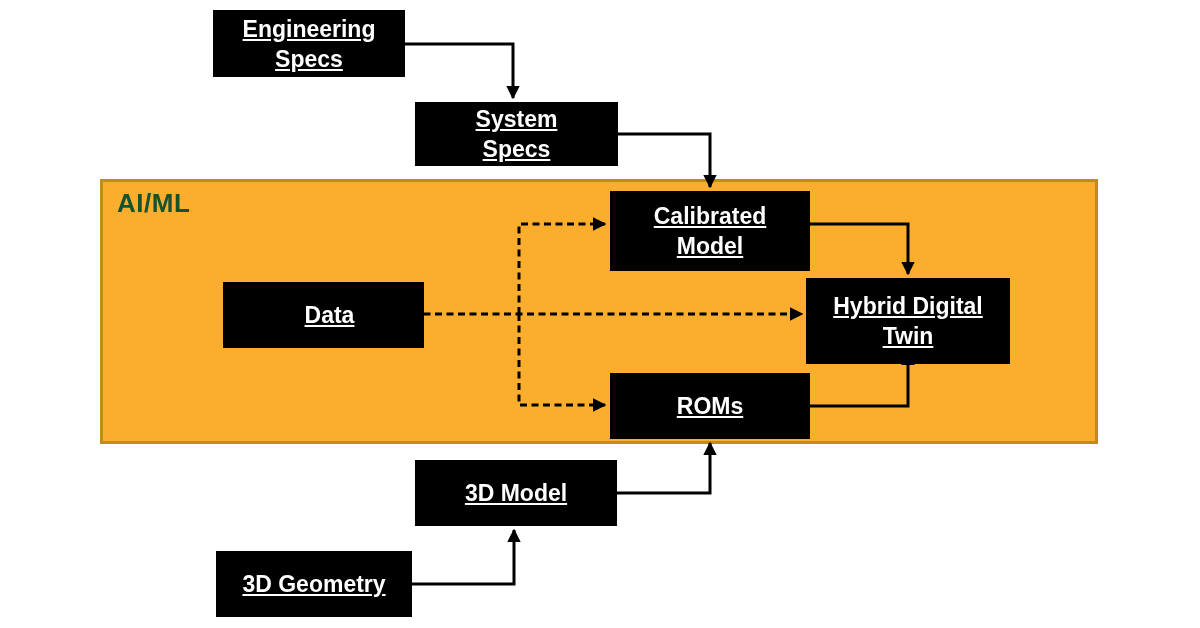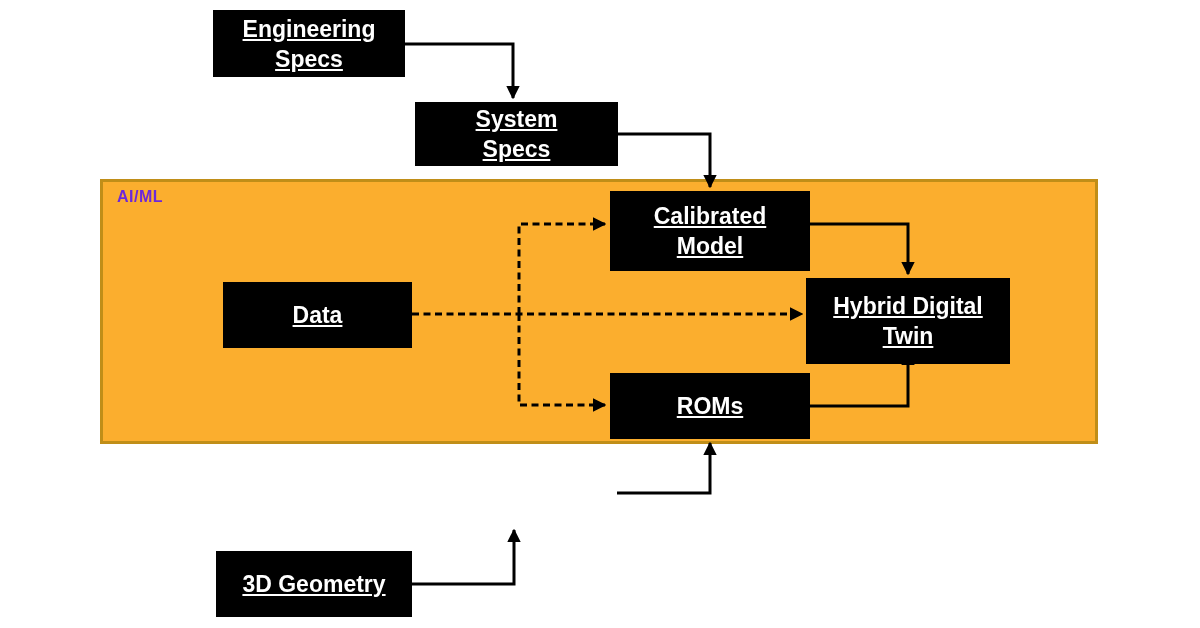--- a/index.html
+++ b/index.html
@@ -22,22 +22,22 @@
     width: 992px;
     height: 259px;
     background: var(--region-fill, #FBAE2E);
     border: 3px solid var(--region-border, #C08E18);
     z-index: 1;
   }
   .region-label {
     position: absolute;
     left: 14px;
     top: 6px;
-    color: #6d28d9;
-    font-size: 16px;
+    color: #14532d;
+    font-size: 26px;
     font-weight: bold;
     letter-spacing: 0.5px;
   }
   .arrow-layer {
     position: absolute;
     left: 0;
     top: 0;
     z-index: 2;
     pointer-events: none;
   }
@@ -53,21 +53,21 @@
     font-weight: bold;
     line-height: 30px;
     white-space: pre-line;
     z-index: 3;
     text-decoration: underline;
   }
   
   .n-eng  { left: 213px; top: 10px;  width: 192px; height: 67px; }
   .n-sys  { left: 415px; top: 102px; width: 203px; height: 64px; }
   .n-cal  { left: 610px; top: 191px; width: 200px; height: 80px; }
-  .n-data { left: 223px; top: 282px; width: 189px; height: 66px; }
+  .n-data { left: 223px; top: 282px; width: 189px; height: 66px; padding-left: 12px; }
   .n-hyb  { left: 806px; top: 278px; width: 204px; height: 86px; }
   .n-roms { left: 610px; top: 373px; width: 200px; height: 66px; }
   .n-m3d  { left: 415px; top: 460px; width: 202px; height: 66px; }
   .n-g3d  { left: 216px; top: 551px; width: 196px; height: 66px; }
 
   .edge {
     fill: none;
     stroke: var(--arrow, #000000);
     stroke-width: 3;
   }
@@ -124,18 +124,21 @@
 
   <div class="node n-hyb">
     <span>Hybrid Digital
 Twin</span>
   </div>
 
   <div class="node n-roms">
     <span>ROMs</span>
   </div>
 
+  <div class="node n-m3d">
+    <span>3D Model</span>
+  </div>
 
   <div class="node n-g3d">
     <span>3D Geometry</span>
   </div>
 
 </div>
 
 </body></html>

